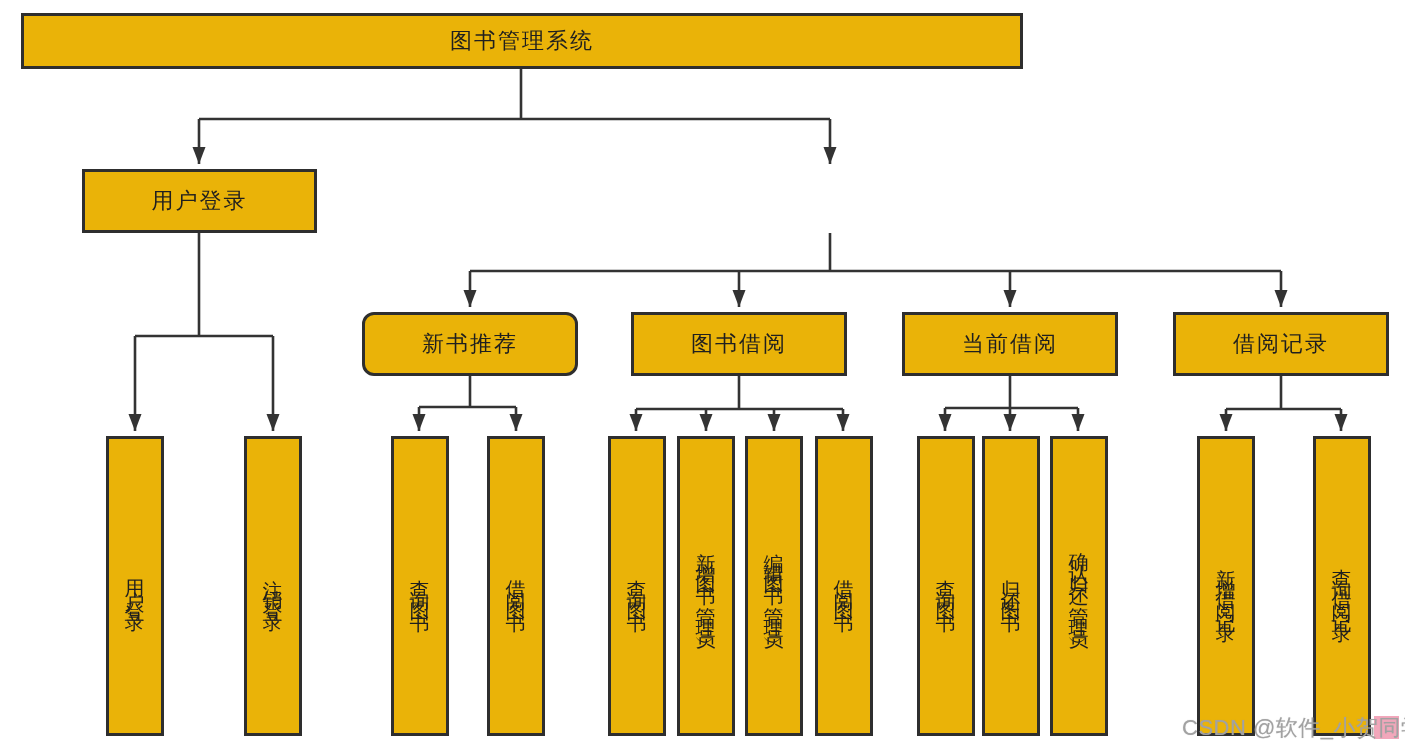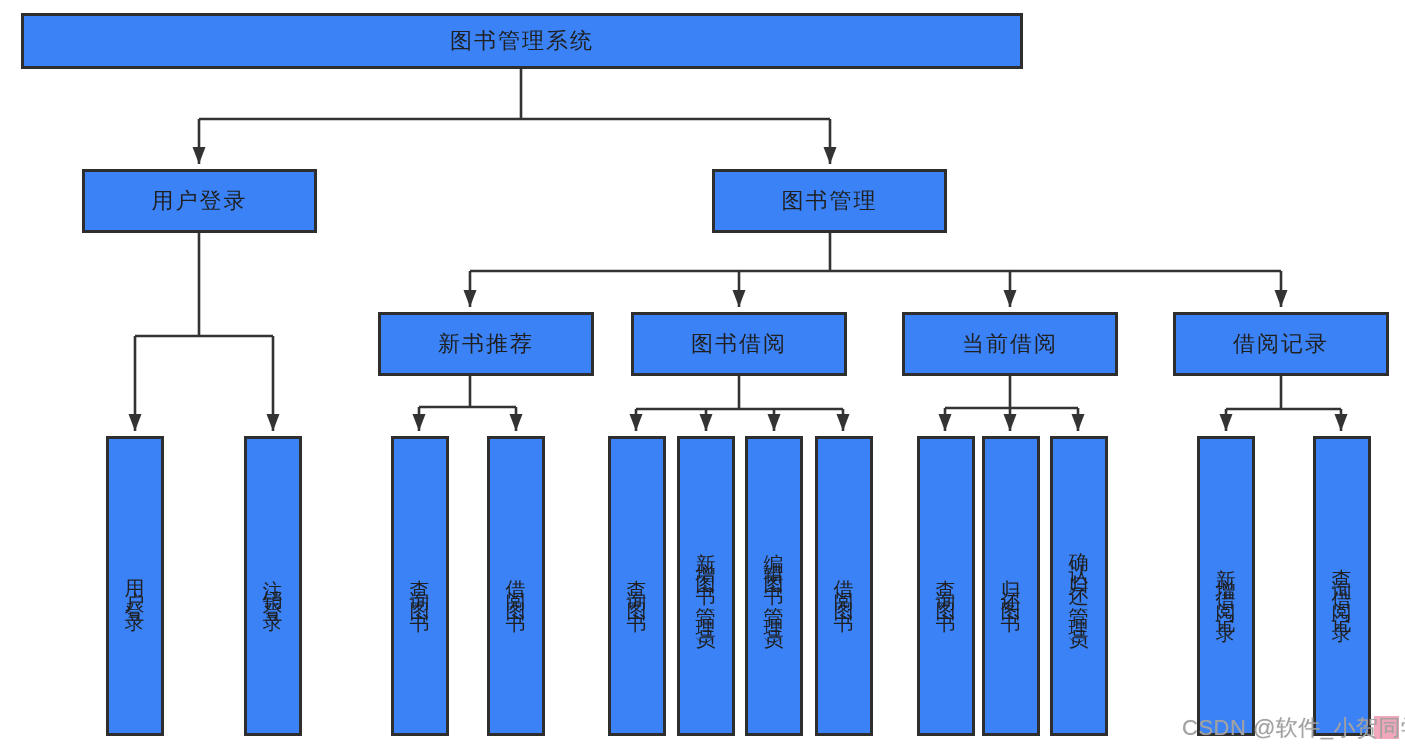--- a/index.html
+++ b/index.html
@@ -22,21 +22,21 @@
     z-index: 1;
   }
   .ln {
     fill: none;
     stroke: #333333;
     stroke-width: 2.6;
   }
   .node {
     position: absolute;
     box-sizing: border-box;
-    background: #3b82f6;
+    background: #eab308;
     border: 3px solid #2e2e2e;
     display: flex;
     align-items: center;
     justify-content: center;
     z-index: 2;
     color: #1f1f1f;
   }
   .hlabel {
     font-size: 22px;
     letter-spacing: 2px;
@@ -125,25 +125,22 @@
     <path class="ln" d="M1341,409 V431" marker-end="url(#arrow)"></path>
   </svg>
 
   <div class="node root-box">
     <span class="hlabel">图书管理系统</span>
   </div>
 
   <div class="node lvl2" style="left:82px;">
     <span class="hlabel">用户登录</span>
   </div>
-  <div class="node lvl2" style="left:712px;">
-    <span class="hlabel">图书管理</span>
-  </div>
 
-  <div class="node lvl3" style="left:378px;">
+  <div class="node lvl3" style="left:362px;border-radius:12px;">
     <span class="hlabel">新书推荐</span>
   </div>
   <div class="node lvl3" style="left:631px;align-items:center;">
     <span class="hlabel">图书借阅</span>
   </div>
   <div class="node lvl3" style="left:1173px;">
     <span class="hlabel">借阅记录</span>
   </div>
   <div class="node lvl3" style="left:902px;">
     <span class="hlabel">当前借阅</span>

